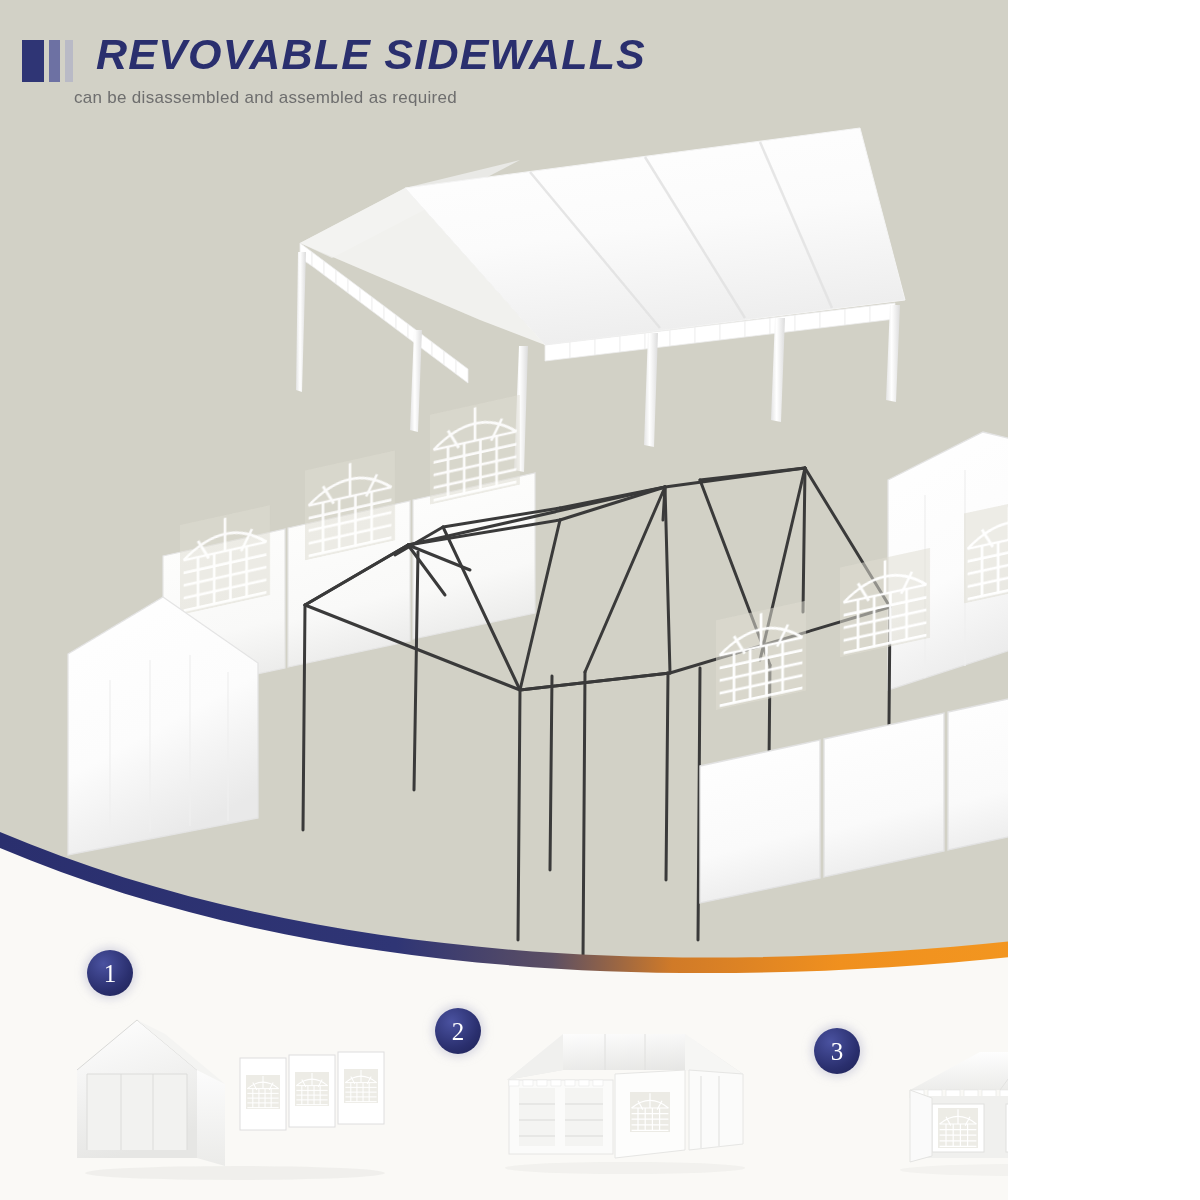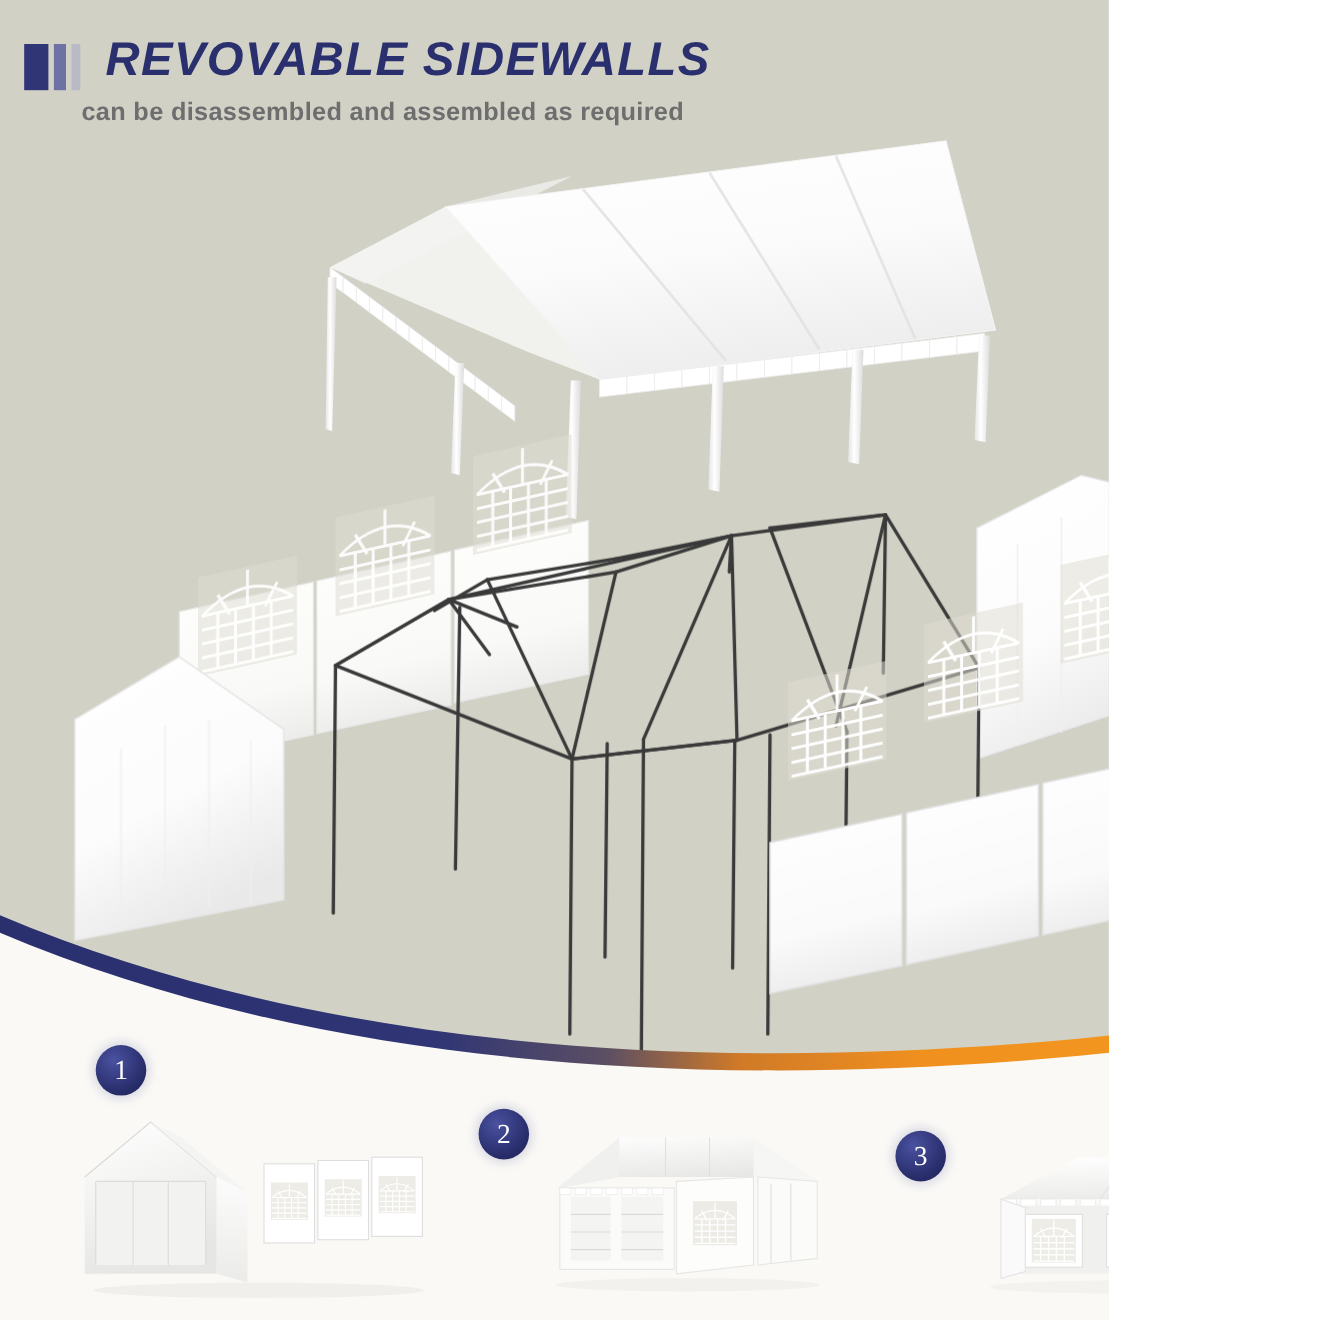--- a/index.html
+++ b/index.html
@@ -43,22 +43,22 @@
     font-size: 43px;
     font-weight: bold;
     font-style: italic;
     letter-spacing: 1.2px;
     color: #2a2f6e;
     white-space: nowrap;
   }
   #page-subtitle {
     position: absolute;
     left: 74px; top: 88px;
-    font-size: 23px;
-    font-weight: bold;
+    font-size: 17px;
+    font-weight: normal;
     color: #6e6e6e;
     letter-spacing: 0.3px;
     white-space: nowrap;
   }
 
   
   #illustration {
     position: absolute;
     left: 0; top: 0;
     width: 1200px; height: 1000px;

